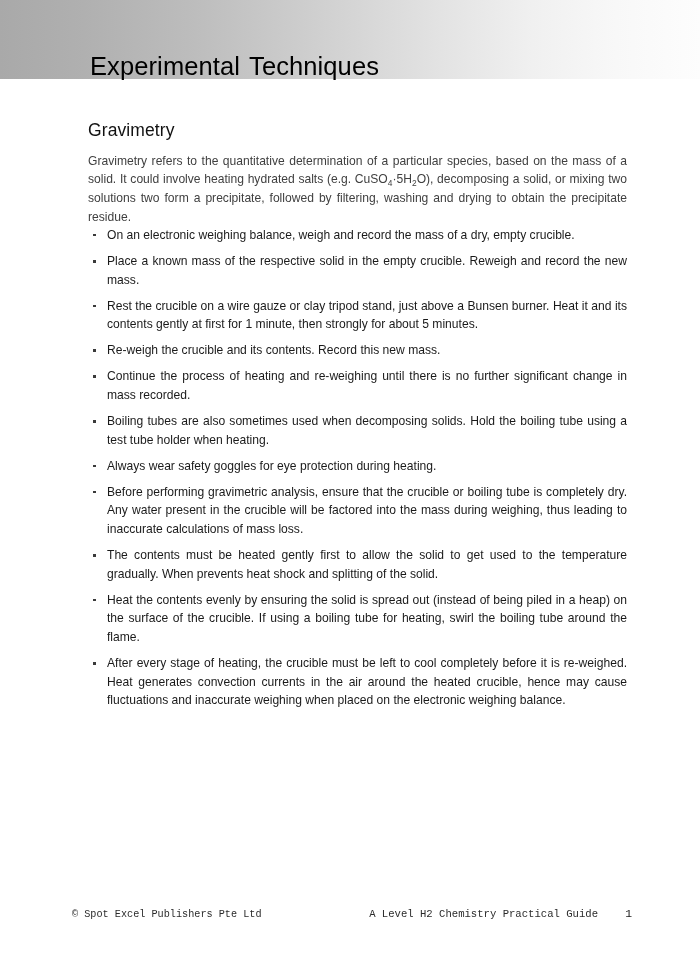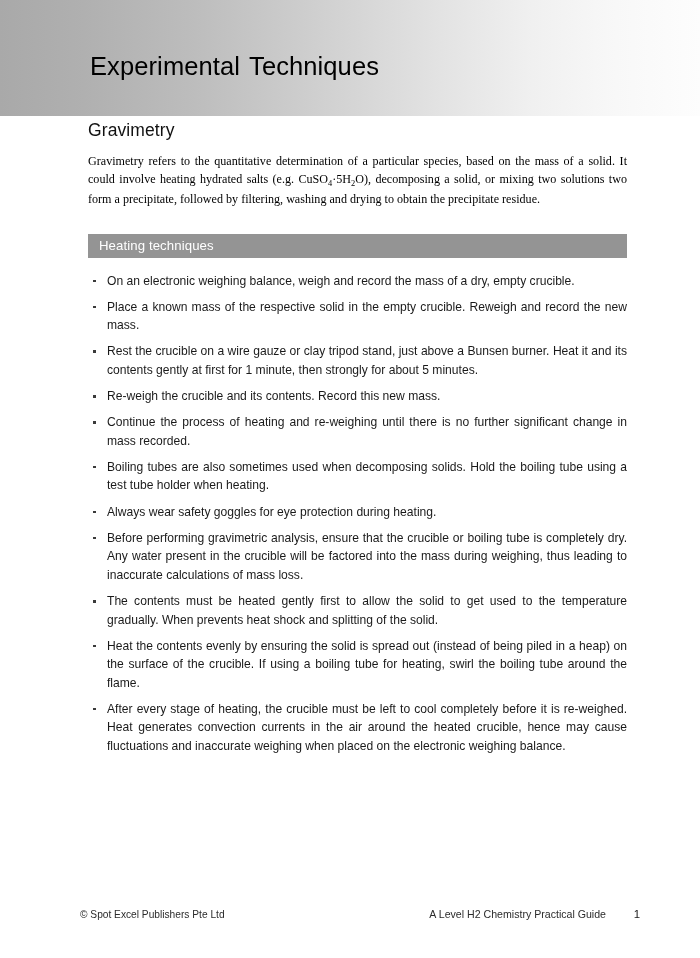--- a/index.html
+++ b/index.html
@@ -15,21 +15,21 @@
     overflow: hidden;
     position: relative;
   }
 
   
   .header-band {
     position: absolute;
     left: 0;
     top: 0;
     width: 700px;
-    height: 116px;
+    height: 79px;
     background: linear-gradient(to right,
         #a9a9a9 0%,
         #b0b0b0 12%,
         #bdbdbd 28%,
         #cfcfcf 45%,
         #e2e2e2 62%,
         #f0f0f0 76%,
         #f8f8f8 88%,
         #fdfdfd 100%);
   }
@@ -67,23 +67,22 @@
     color: #111111;
     margin: 28px 0 11px 0;
     letter-spacing: 0.1px;
   }
 
   .intro-para {
     font-size: 12.1px;
     line-height: 18.2px;
     text-align: justify;
     text-justify: inter-word;
-    color: #000000;
+    color: #404040;
     margin: 0;
-    font-family: Liberation Serif, serif;
   }
   .intro-para sub {
     font-size: 8.4px;
     vertical-align: baseline;
     position: relative;
     top: 2.4px;
   }
 
   .bar-heading {
     background: #949494;
@@ -119,27 +118,28 @@
     left: 5px;
     top: 8px;
     width: 2.6px;
     height: 2.6px;
     background: #3a3a3a;
   }
 
   
   .footer {
     position: absolute;
-    left: 80px;
+    left: 72px;
     top: 908px;
     width: 560px;
     display: flex;
     align-items: baseline;
     font-size: 10.2px;
     color: #2b2b2b;
+    font-family: Liberation Mono, monospace;
   }
   .footer-left {
     flex: 0 0 auto;
     white-space: nowrap;
   }
   .footer-spacer {
     flex: 1 1 auto;
   }
   .footer-guide {
     flex: 0 0 auto;
@@ -164,21 +164,20 @@
   </div>
 </div>
 
 <div class="page">
   <div class="content">
 
     <h2 class="section-heading">Gravimetry</h2>
 
     <p class="intro-para"><span>Gravimetry refers to the quantitative determination of a particular species, based on the mass of a solid. It could involve heating hydrated salts (e.g. CuSO</span><sub>4</sub><span>·5H</span><sub>2</sub><span>O),</span><span> decomposing a solid, or mixing two solutions two form a precipitate, followed by filtering, washing and drying to obtain the precipitate residue.</span></p>
 
-    <div class="bar-heading">Heating techniques</div>
 
     <ul class="bullets">
       <li>On an electronic weighing balance, weigh and record the mass of a dry, empty crucible.</li>
       <li>Place a known mass of the respective solid in the empty crucible. Reweigh and record the new mass.</li>
       <li>Rest the crucible on a wire gauze or clay tripod stand, just above a Bunsen burner. Heat it and its contents gently at first for 1 minute, then strongly for about 5 minutes.</li>
       <li>Re-weigh the crucible and its contents. Record this new mass.</li>
       <li>Continue the process of heating and re-weighing until there is no further significant change in mass recorded.</li>
       <li>Boiling tubes are also sometimes used when decomposing solids. Hold the boiling tube using a test tube holder when heating.</li>
       <li>Always wear safety goggles for eye protection during heating.</li>
       <li>Before performing gravimetric analysis, ensure that the crucible or boiling tube is completely dry. Any water present in the crucible will be factored into the mass during weighing, thus leading to inaccurate calculations of mass loss.</li>

